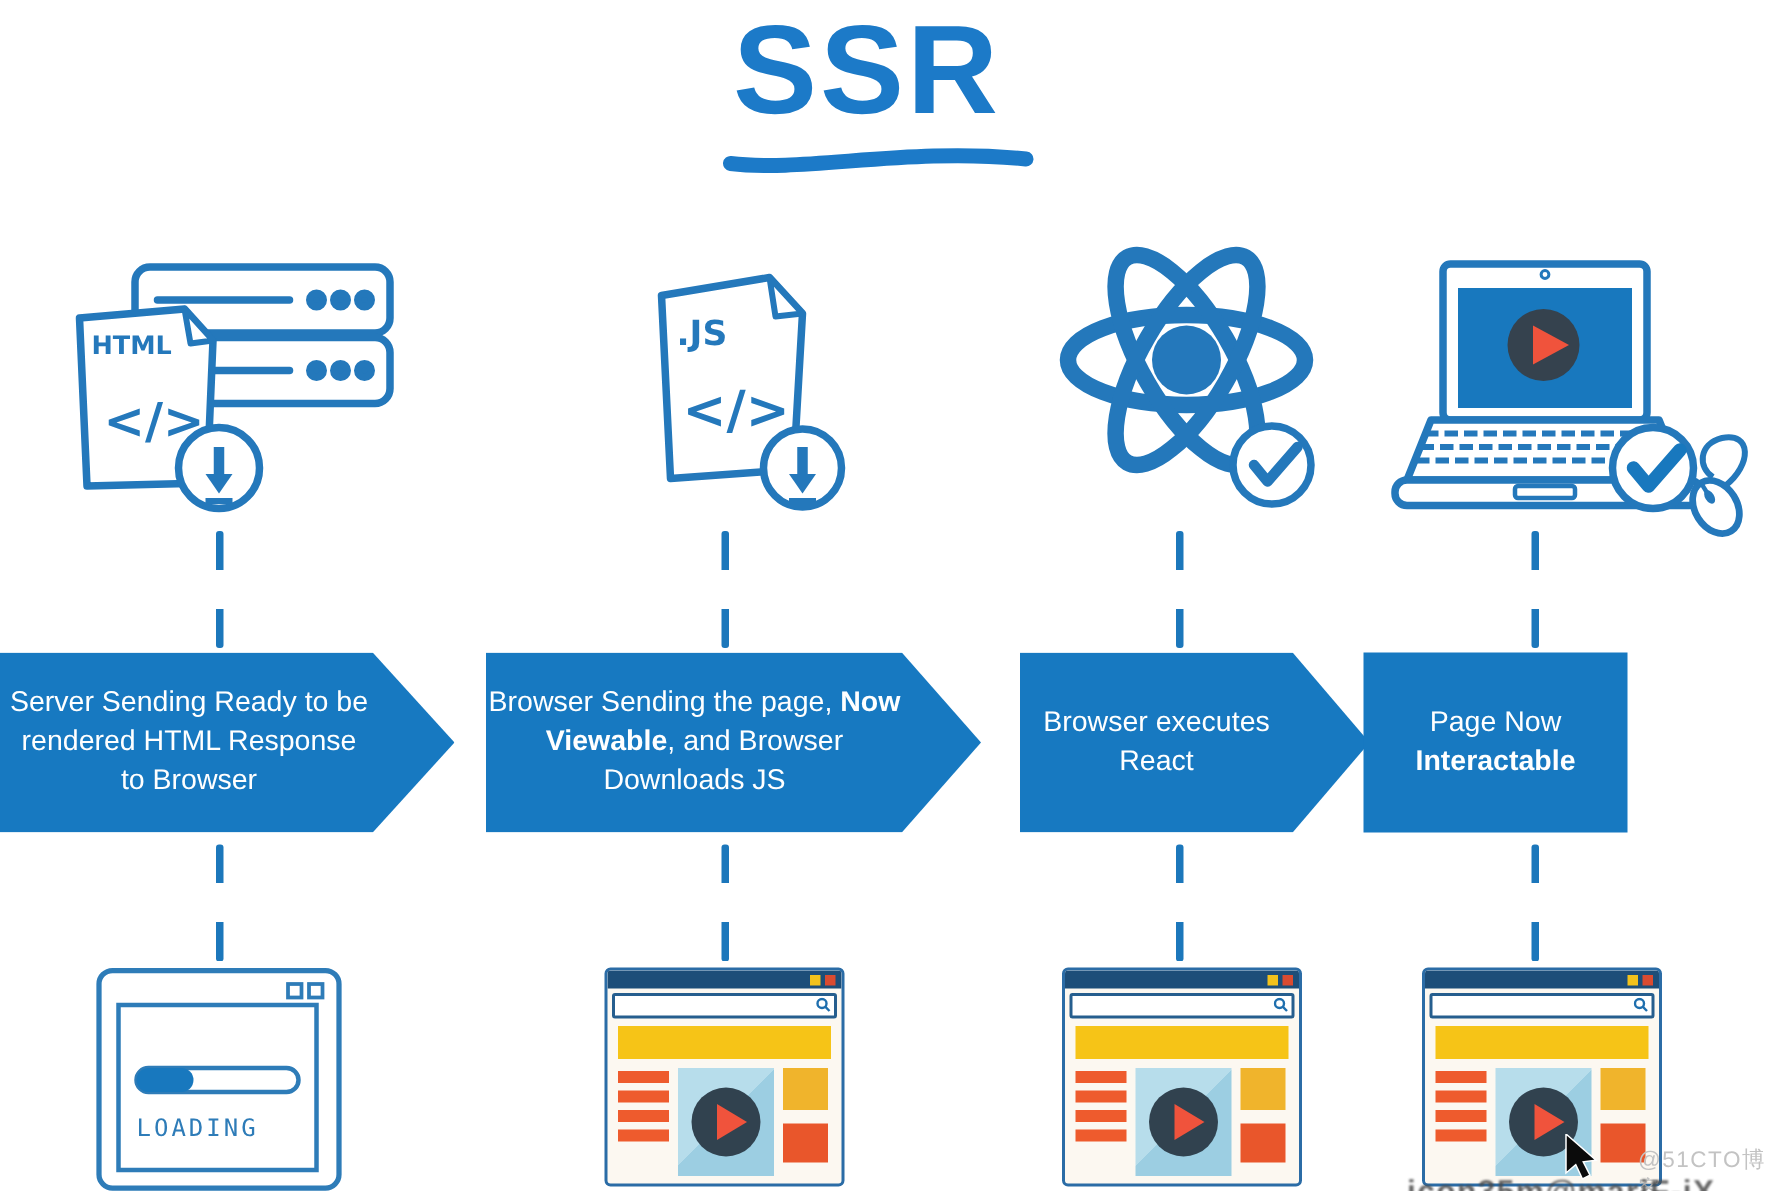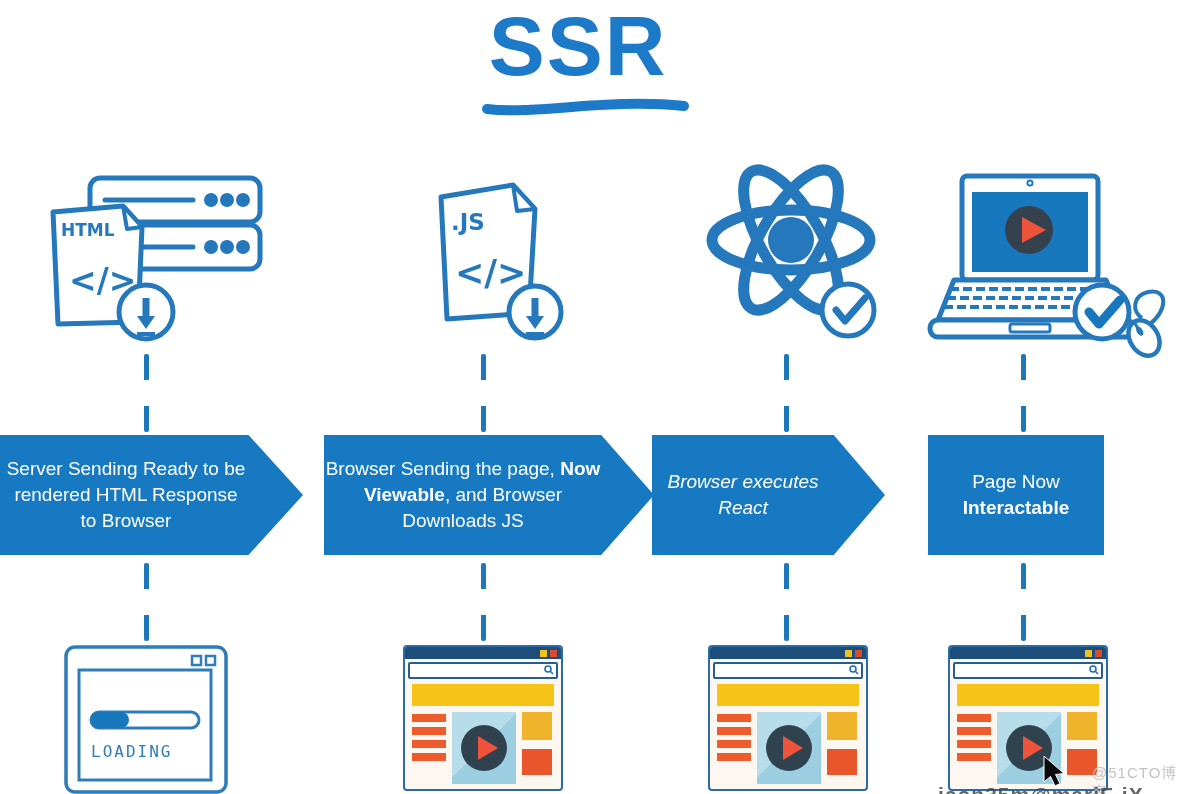--- a/index.html
+++ b/index.html
@@ -18,23 +18,23 @@
         background:repeating-linear-gradient(180deg,#1c77bb 0 26px,transparent 26px 52px);}
 
   
   .banner{position:absolute;top:435px;height:120px;background:#1779c1;color:#fff;
           display:flex;align-items:center;font-size:19px;line-height:26px;text-align:center;}
   .banner .txt{flex:0 0 auto;}
   .banner-1{left:0;width:303px;clip-path:polygon(0 0,82% 0,100% 50%,82% 100%,0 100%);}
   .banner-1 .txt{width:248px;padding-left:4px;box-sizing:border-box;}
   .banner-2{left:324px;width:330px;clip-path:polygon(0 0,84% 0,100% 50%,84% 100%,0 100%);}
   .banner-2 .txt{width:278px;}
-  .banner-3{left:652px;width:233px;clip-path:polygon(0 0,78% 0,100% 50%,78% 100%,0 100%);font-style:italic;}
+  .banner-3{left:680px;width:233px;clip-path:polygon(0 0,78% 0,100% 50%,78% 100%,0 100%);}
   .banner-3 .txt{width:182px;}
-  .banner-4{left:928px;width:176px;}
+  .banner-4{left:909px;width:176px;}
   .banner-4 .txt{width:176px;}
   .banner b{font-weight:bold;}
 
   
   .bw{position:absolute;top:645px;width:160px;height:146px;background:#fcf8f1;
       border:2px solid #2b6ca6;border-radius:4px;box-sizing:border-box;overflow:hidden;}
   .bw-title{height:12px;background:#1d4e79;display:flex;justify-content:flex-end;align-items:center;gap:3px;padding:0 4px;}
   .bw-sq{width:7px;height:7px;}
   .bw-sq.y{background:#f2c21c;}
   .bw-sq.r{background:#da4b31;}

